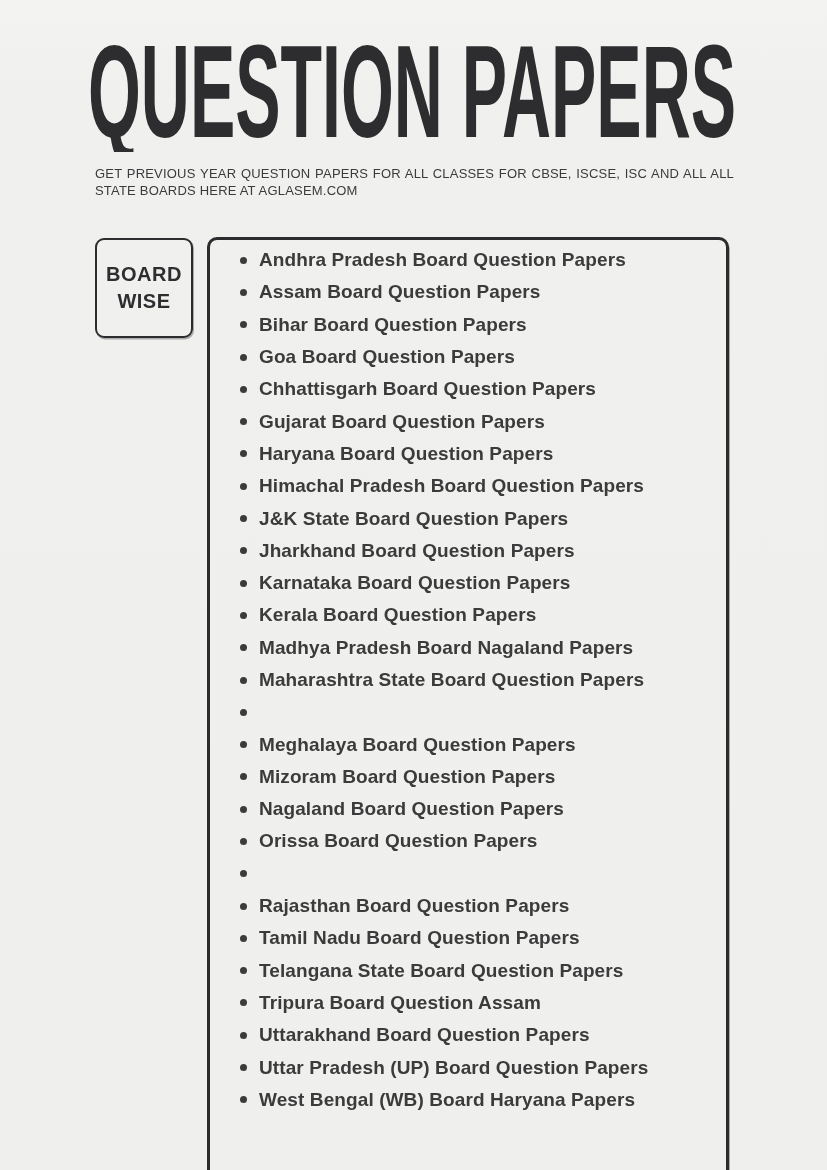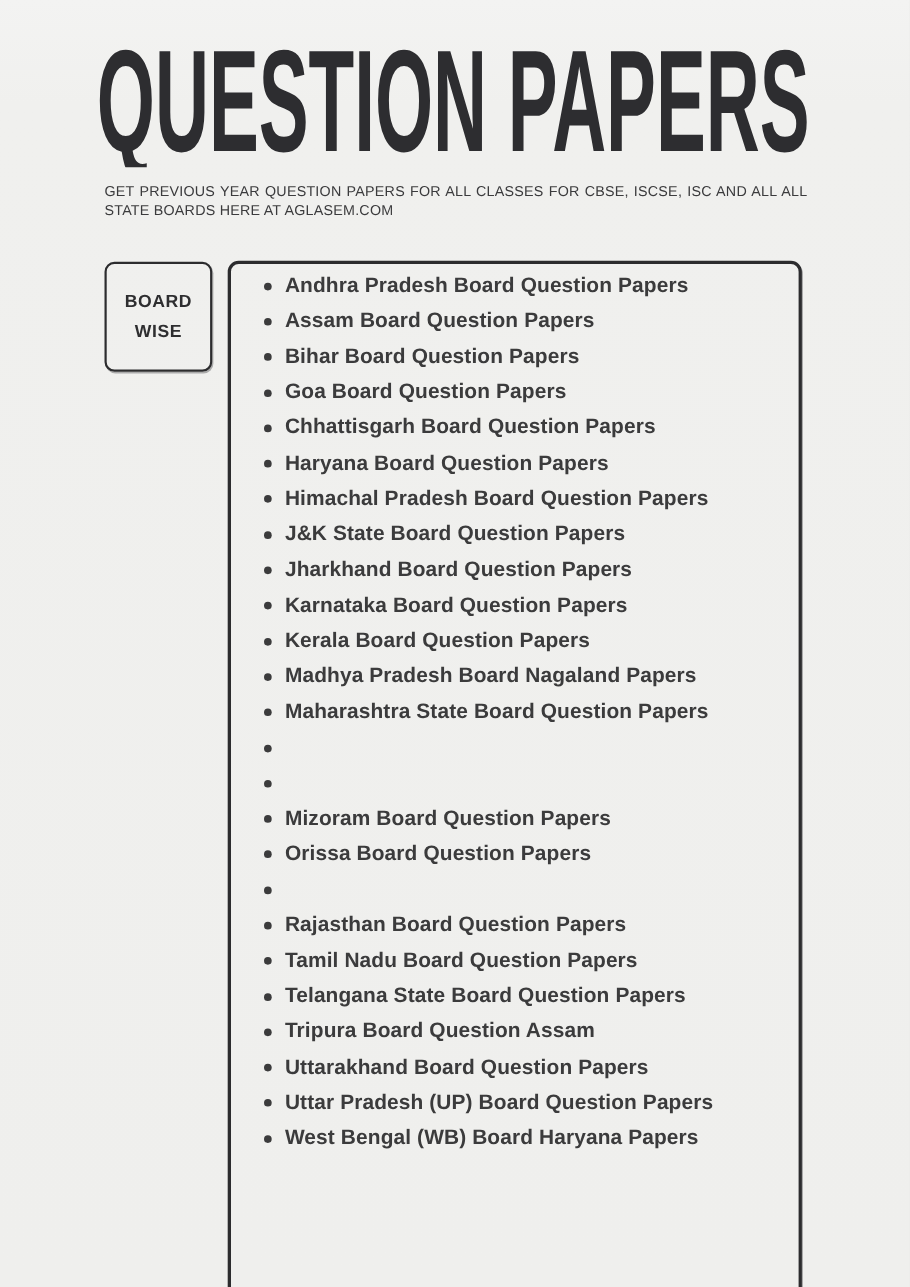--- a/index.html
+++ b/index.html
@@ -55,21 +55,21 @@
     width: 98px;
     height: 100px;
     border: 2.5px solid #2c2c2e;
     border-radius: 9px;
     box-shadow: 1px 1.5px 0 rgba(44,44,46,0.35);
     display: flex;
     flex-direction: column;
     align-items: center;
     justify-content: center;
     color: #2e2e30;
-    font-size: 16px;
+    font-size: 20px;
     font-weight: 600;
     line-height: 27px;
     letter-spacing: 0.5px;
   }
 
   
   .list-box {
     position: absolute;
     left: 207px;
     top: 237px;
@@ -148,20 +148,24 @@
         <li>
           <span class="dot"></span>
           <span class="item-text">Goa Board Question Papers</span>
         </li>
 
         <li>
           <span class="dot"></span>
           <span class="item-text">Chhattisgarh Board Question Papers</span>
         </li>
 
+        <li>
+          <span class="dot"></span>
+          <span class="item-text">Gujarat Board Question Papers</span>
+        </li>
 
         <li>
           <span class="dot"></span>
           <span class="item-text">Haryana Board Question Papers</span>
         </li>
 
         <li>
           <span class="dot"></span>
           <span class="item-text">Himachal Pradesh Board Question Papers</span>
         </li>
@@ -195,27 +199,32 @@
           <span class="dot"></span>
           <span class="item-text">Maharashtra State Board Question Papers</span>
         </li>
 
         <li>
           <span class="dot"></span>
         </li>
 
         <li>
           <span class="dot"></span>
+          <span class="item-text">Meghalaya Board Question Papers</span>
         </li>
 
         <li>
           <span class="dot"></span>
           <span class="item-text">Mizoram Board Question Papers</span>
         </li>
 
+        <li>
+          <span class="dot"></span>
+          <span class="item-text">Nagaland Board Question Papers</span>
+        </li>
 
         <li>
           <span class="dot"></span>
           <span class="item-text">Orissa Board Question Papers</span>
         </li>
 
         <li>
           <span class="dot"></span>
         </li>
 

